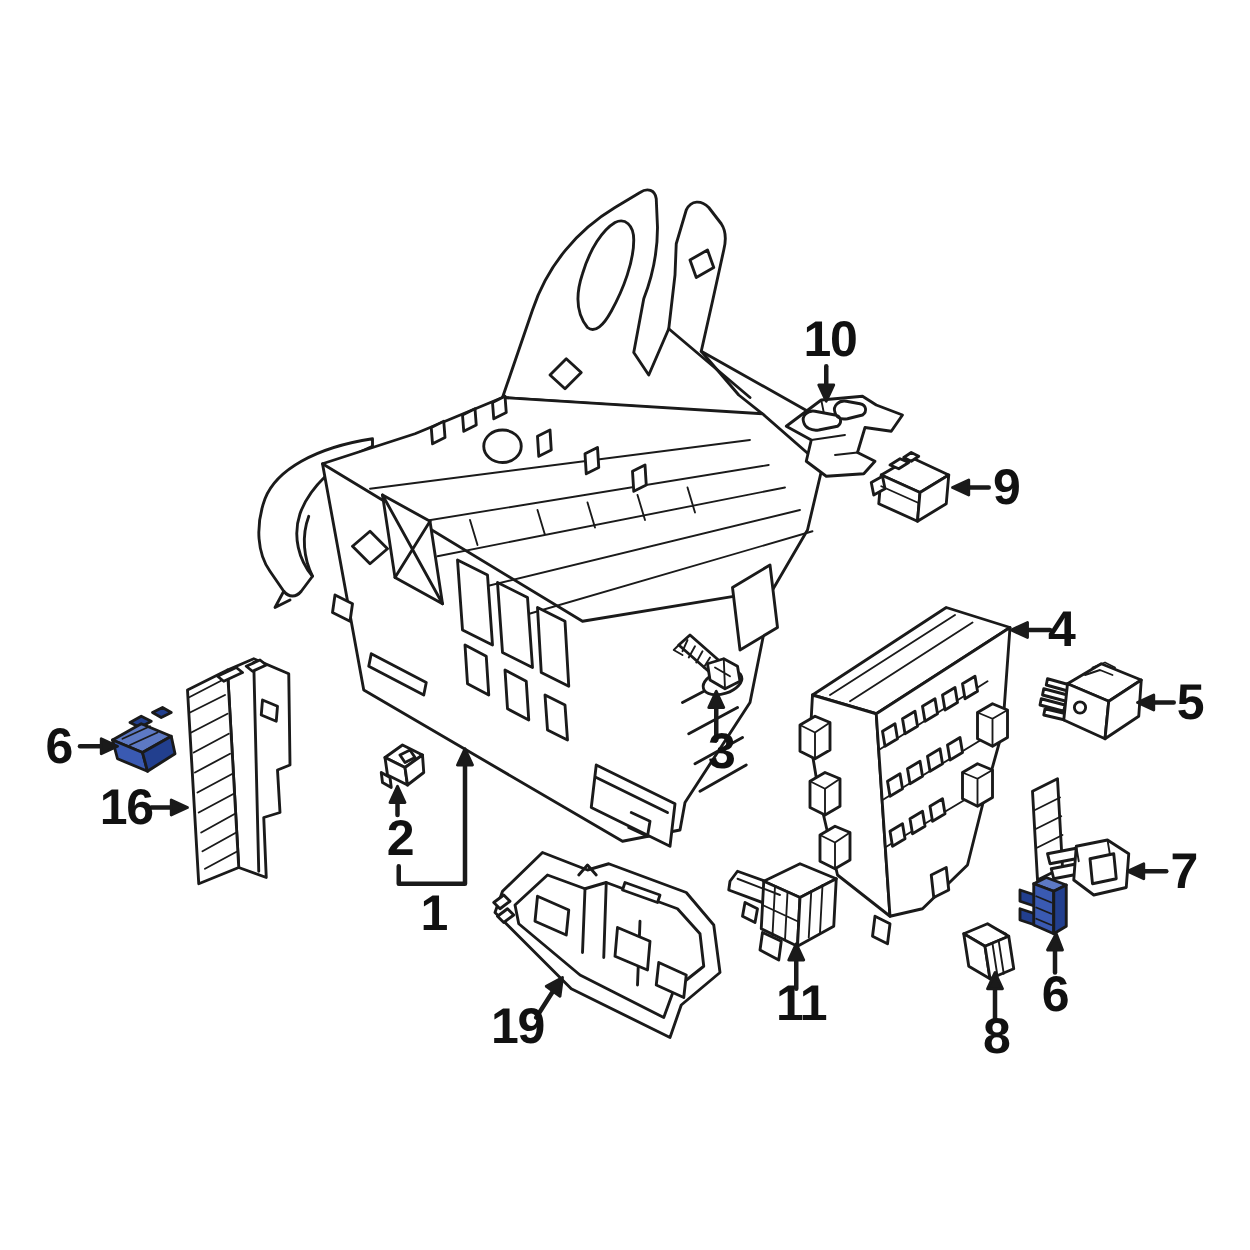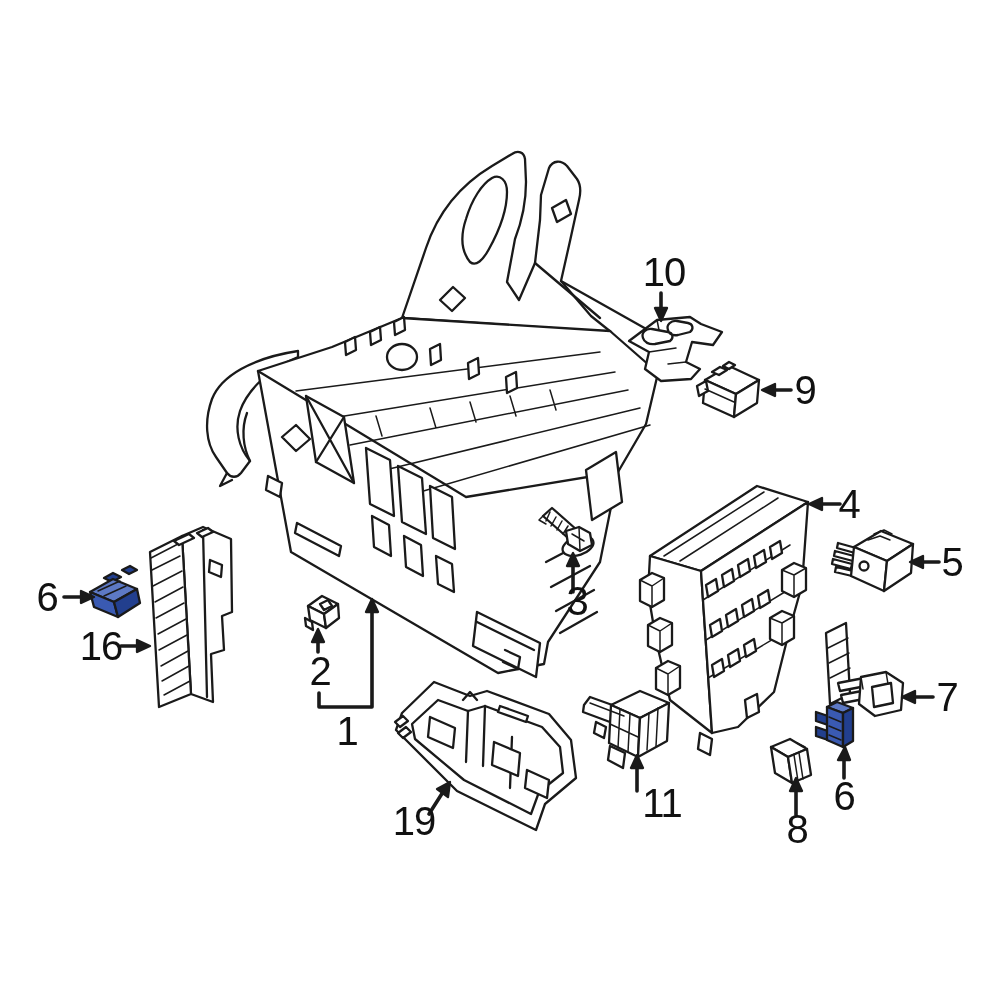--- a/index.html
+++ b/index.html
@@ -6,35 +6,35 @@
   .stage {
     position:relative; width:1000px; height:1000px; background:#ffffff;
     font-family:"Liberation Sans", sans-serif; overflow:hidden;
   }
   svg#art { position:absolute; left:0; top:0; width:1000px; height:1000px; }
   .ln   { fill:none; }
   .thin { fill:none; stroke-width:1.5; }
   .aline{ fill:none; stroke-width:3.6; }
   .callout {
     position:absolute; transform:translate(-50%,-50%);
-    font-weight:400; font-size:40px; line-height:1; color:#111111;
+    font-weight:700; font-size:40px; line-height:1; color:#111111;
     letter-spacing:-1px; user-select:none;
   }
   #cl-1  { left:347px; top:731px; }
   #cl-2  { left:320px; top:671px; }
   #cl-3  { left:577px; top:601px; }
   #cl-4  { left:849px; top:504px; }
   #cl-5  { left:952px; top:562px; }
   #cl-6L { left:47px;  top:597px; }
   #cl-6R { left:844px; top:796px; }
   #cl-7  { left:947px; top:697px; }
   #cl-8  { left:797px; top:829px; }
   #cl-9  { left:805px; top:390px; }
   #cl-10 { left:664px; top:272px; }
-  #cl-11 { left:641px; top:803px;margin-left:21px; }
+  #cl-11 { left:641px; top:803px; }
   #cl-12 { left:414px; top:821px; }
   #cl-13 { left:101px; top:646px; }
 </style>
 </head>
 <body>
 
 <div class="stage">
 
 <svg id="art" viewBox="0 0 1000 1000" fill="#ffffff" stroke="#1a1a1a" stroke-width="2.3" stroke-linejoin="round" stroke-linecap="round">
 

